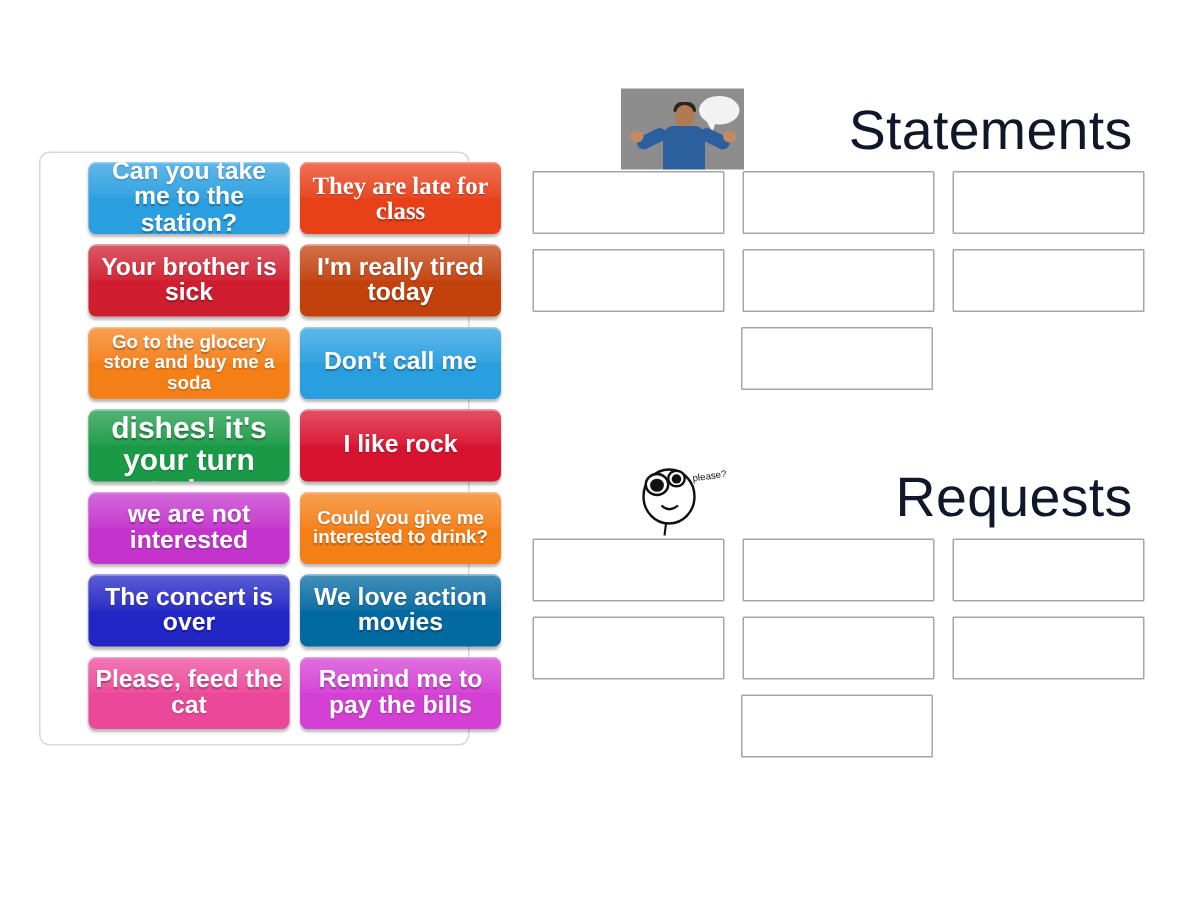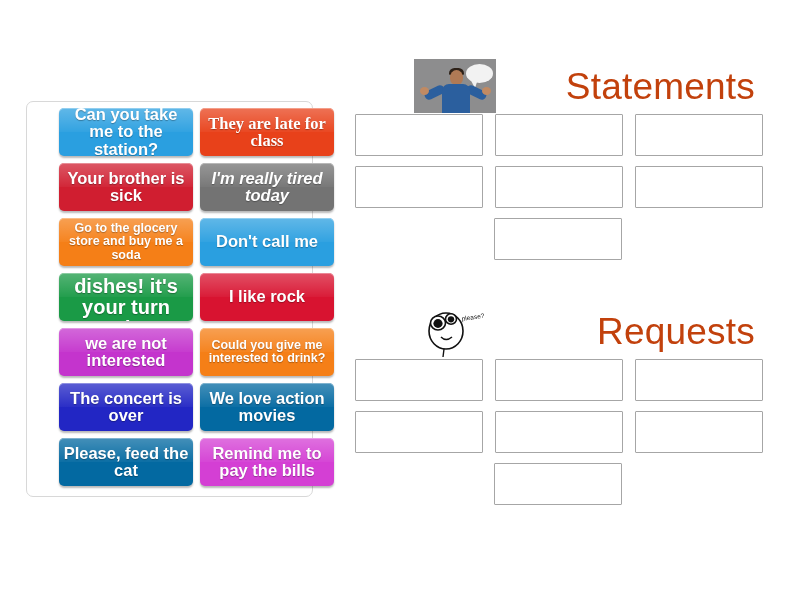--- a/index.html
+++ b/index.html
@@ -89,21 +89,21 @@
   .group-header {
     position: relative;
     height: 56px;
     display: flex;
     align-items: center;
     justify-content: flex-end;
   }
   .group-title {
     font-size: 37px;
     font-weight: normal;
-    color: #c2410c;
+    color: #0f172a;
     letter-spacing: 0.2px;
     line-height: 1;
     margin-right: 10px;
   }
 
   .group-thumb {
     position: absolute;
     left: 59px;
     top: 1px;
     width: 82px;
@@ -189,21 +189,21 @@
     <div id="tile-grid">
         <div class="tile fs-lg" style="background: rgb(42, 159, 224);">
           <span class="tile-text">Can you take me to the station?</span>
         </div>
         <div class="tile fs-lg" style="background: rgb(232, 65, 26); font-family: Liberation Serif, serif;">
           <span class="tile-text">They are late for class</span>
         </div>
         <div class="tile fs-lg" style="background: rgb(208, 30, 48);">
           <span class="tile-text">Your brother is sick</span>
         </div>
-        <div class="tile fs-lg" style="background: #737373; font-style: italic;">
+        <div class="tile fs-lg" style="background: #c2410c;">
           <span class="tile-text">I'm really tired today</span>
         </div>
         <div class="tile fs-sm" style="background: rgb(245, 127, 23);">
           <span class="tile-text">Go to the glocery store and buy me a soda</span>
         </div>
         <div class="tile fs-lg" style="background: rgb(42, 159, 224);">
           <span class="tile-text">Don't call me</span>
         </div>
         <div class="tile fs-md" style="background: rgb(26, 154, 70);">
           <span class="tile-text">Do the dishes! it's your turn today</span>
@@ -216,21 +216,21 @@
         </div>
         <div class="tile fs-sm" style="background: rgb(245, 127, 23);">
           <span class="tile-text">Could you give me interested to drink?</span>
         </div>
         <div class="tile fs-lg" style="background: rgb(34, 38, 196);">
           <span class="tile-text">The concert is over</span>
         </div>
         <div class="tile fs-lg" style="background: #0369a1;">
           <span class="tile-text">We love action movies</span>
         </div>
-        <div class="tile fs-lg" style="background: #0369a1;">
+        <div class="tile fs-lg" style="background: #ec4899;">
           <span class="tile-text">Please, feed the cat</span>
         </div>
         <div class="tile fs-lg" style="background: rgb(212, 63, 212);">
           <span class="tile-text">Remind me to pay the bills</span>
         </div>
       </div>
   </div>
 
   <div class="group" id="group-statements">
     <div class="group-header">

